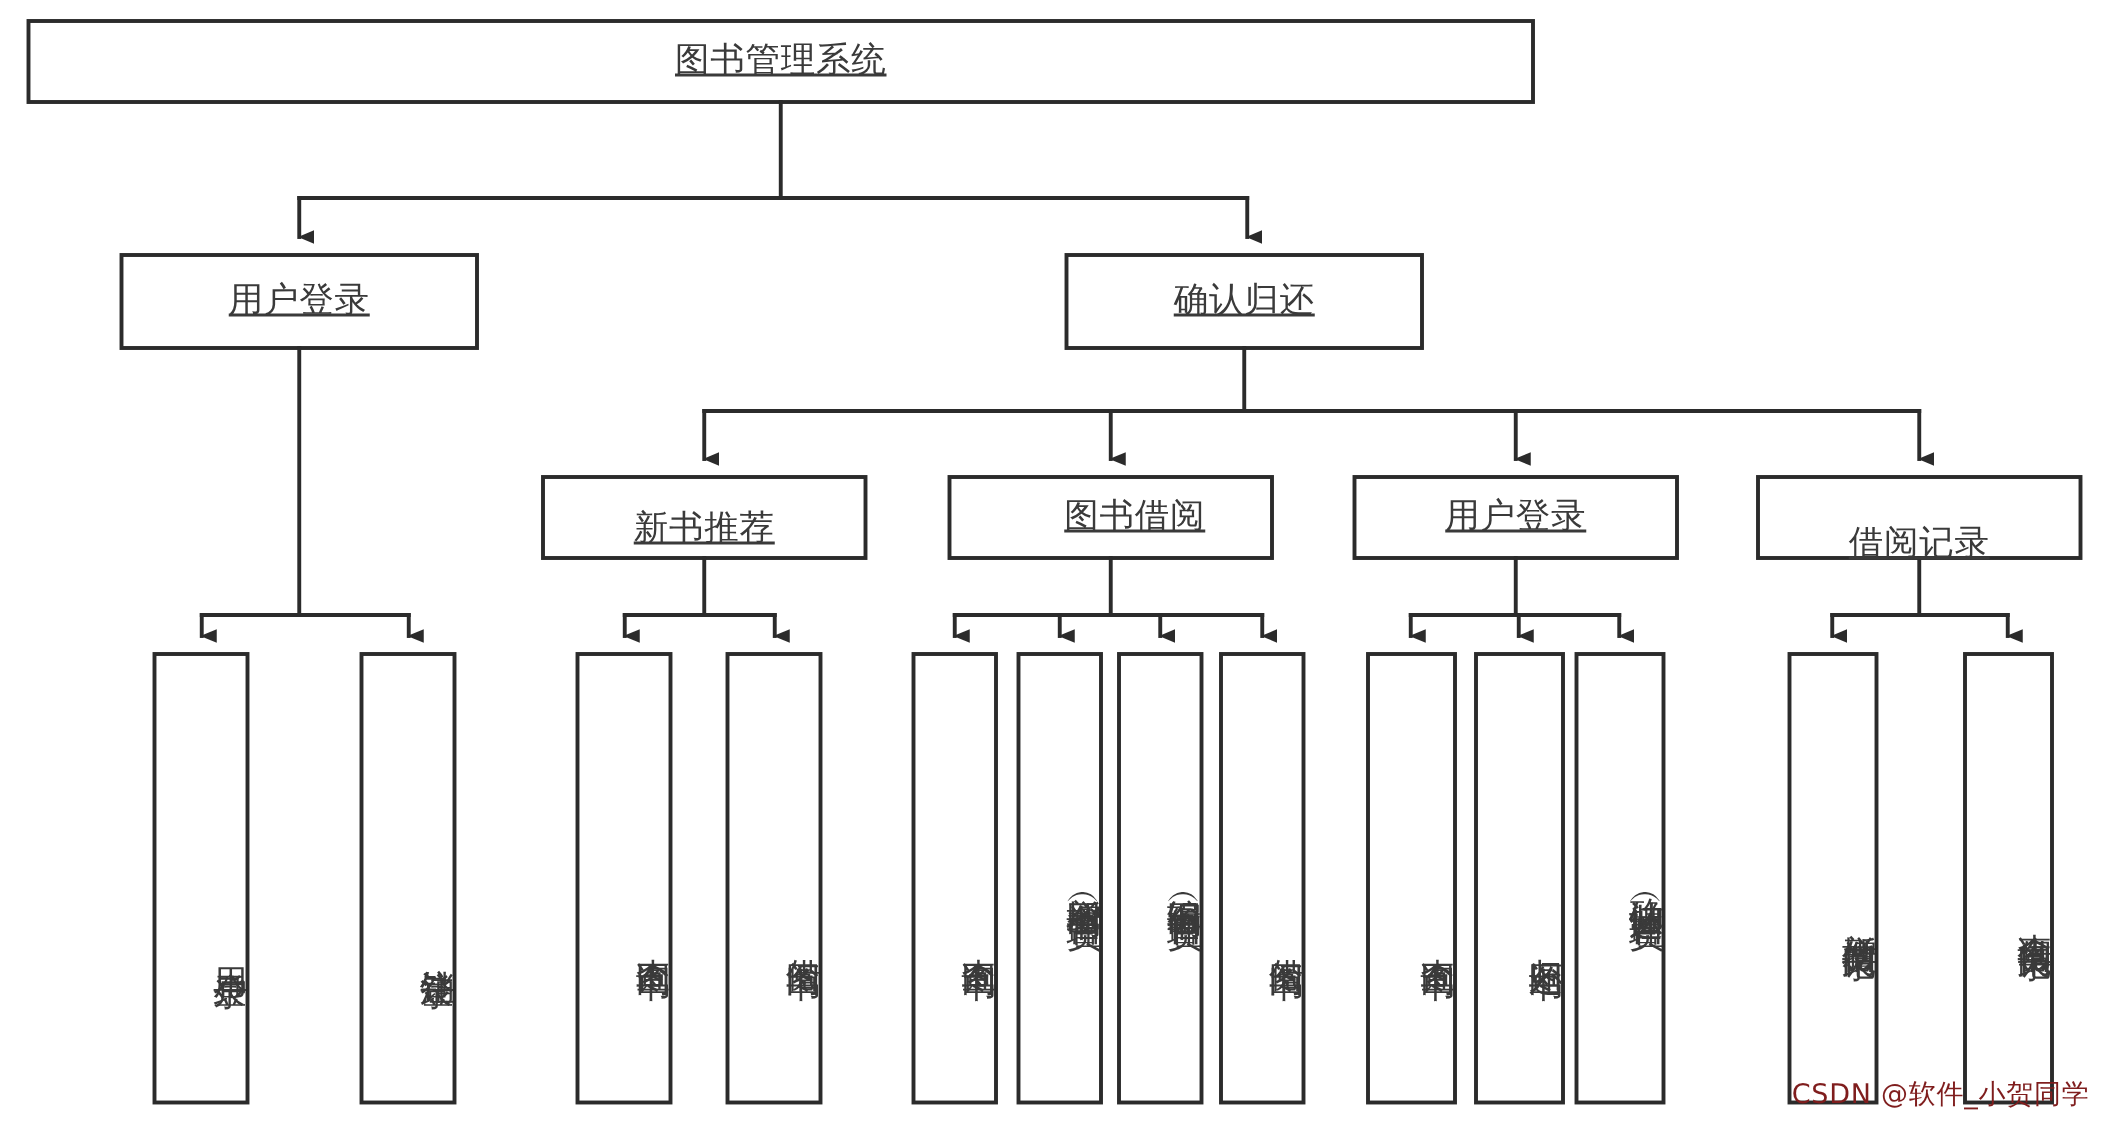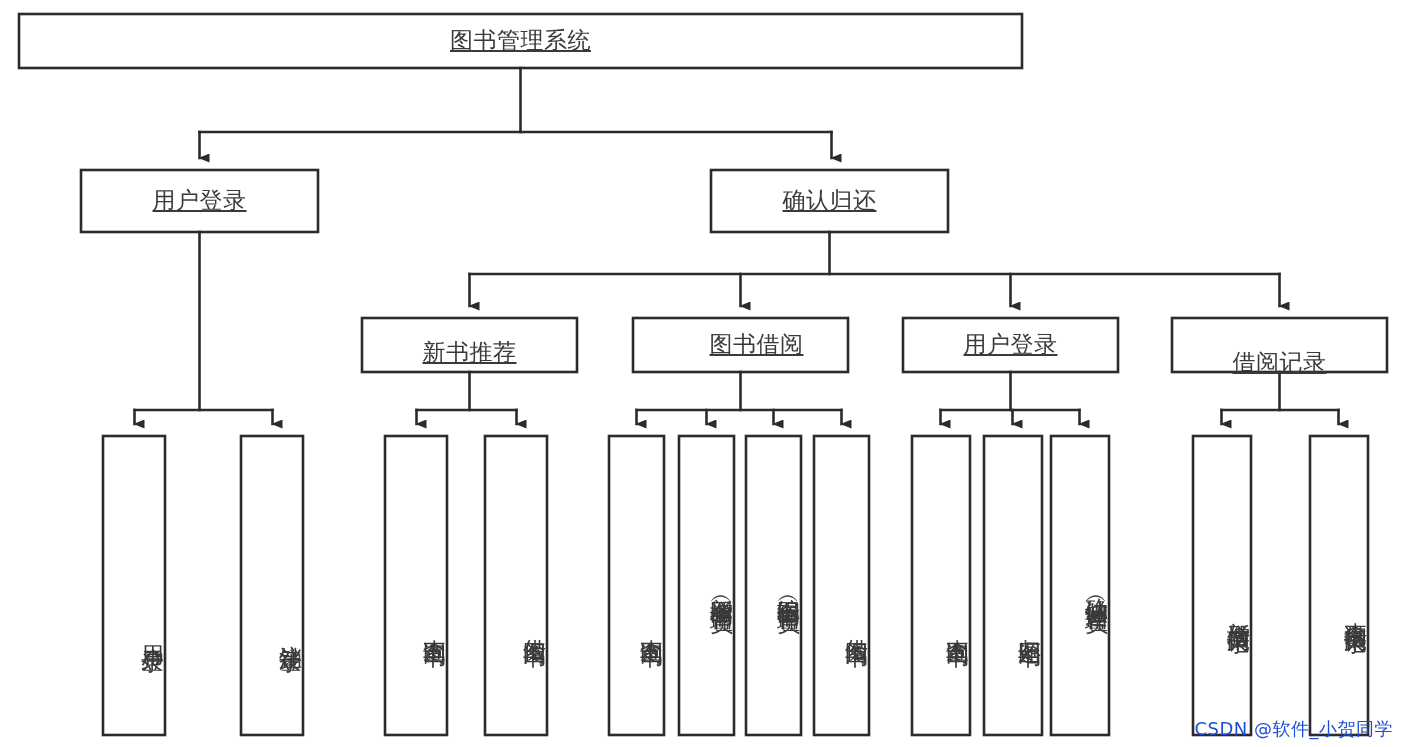--- a/index.html
+++ b/index.html
@@ -67,21 +67,21 @@
     letter-spacing: 2px;
   }
   .node-label.vertical.tall {
     padding-top: 2px;
   }
   .watermark {
     position: absolute;
     right: 12px;
     bottom: 6px;
     font-size: 18px;
-    color: #1d4ed8;
+    color: #7f1d1d;
     font-family: "DejaVu Sans", "Liberation Sans", sans-serif;
     letter-spacing: 0.5px;
     white-space: nowrap;
     text-align: right;
   }
 </style>
 </head>
 <body>
 
 <div id="diagram-root">

